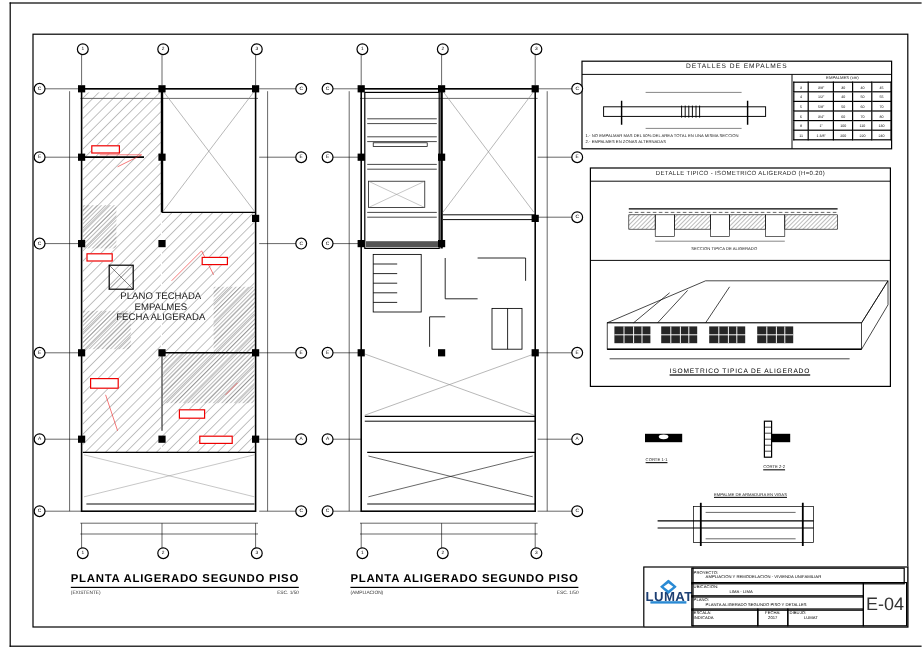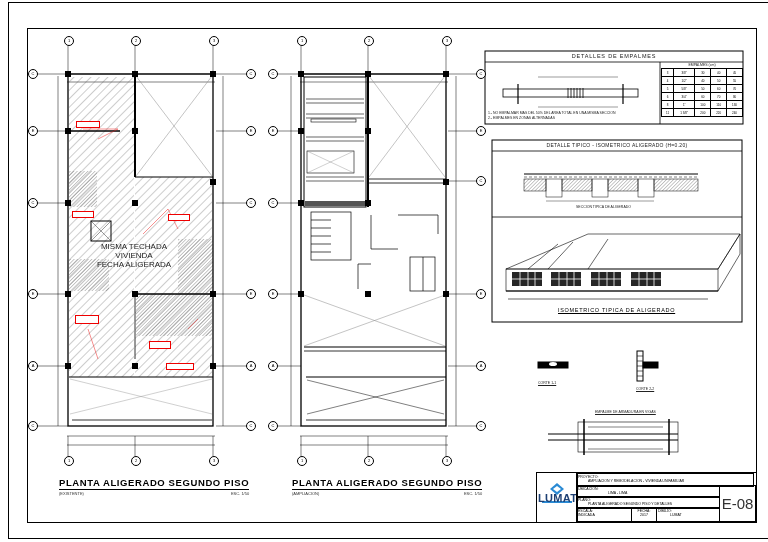--- a/index.html
+++ b/index.html
@@ -335,22 +335,22 @@
   <div class="axis-bubble" style="left:448px;top:392px;">C</div>
 
   <div class="red-tag" style="left:48px;top:92px;width:20px;height:5px;"></div>
   <div class="red-tag" style="left:44px;top:182px;width:18px;height:5px;"></div>
   <div class="red-tag" style="left:140px;top:185px;width:18px;height:5px;"></div>
   <div class="red-tag" style="left:47px;top:286px;width:20px;height:7px;"></div>
   <div class="red-tag" style="left:121px;top:312px;width:18px;height:6px;"></div>
   <div class="red-tag" style="left:138px;top:334px;width:24px;height:5px;"></div>
 
   <div class="abs" style="left:56px;top:213px;font-size:8px;line-height:9px;color:#222;text-align:center;width:100px;">
-    <div>MISMA TECHADA</div>
-    <div>VIVIENDA</div>
+    <div>PLANO TECHADA</div>
+    <div>EMPALMES</div>
     <div>FECHA ALIGERADA</div>
   </div>
 
   <div class="abs" style="left:31px;top:448px;">
     <div class="plan-title">PLANTA ALIGERADO SEGUNDO PISO</div>
     <div style="display:flex;justify-content:space-between;margin-top:1px;">
       <span class="plan-sub">(EXISTENTE)</span>
       <span class="plan-sub">ESC. 1/50</span>
     </div>
   </div>
@@ -450,16 +450,16 @@
     </div>
     <div class="tb-cell" style="left:94px;top:34px;width:22px;height:11px;text-align:center;">
       <div>FECHA:</div>
       <div>2017</div>
     </div>
     <div class="tb-cell" style="left:119px;top:34px;width:60px;height:11px;">
       <div>DIBUJO:</div>
       <div style="padding-left:12px;">LUMAT</div>
     </div>
     <div class="tb-cell" style="left:182px;top:12px;width:33px;height:33px;text-align:center;line-height:33px;">
-      <span class="sheet-num">E-08</span>
+      <span class="sheet-num">E-04</span>
     </div>
   </div>
 </div>
 
 </body></html>

